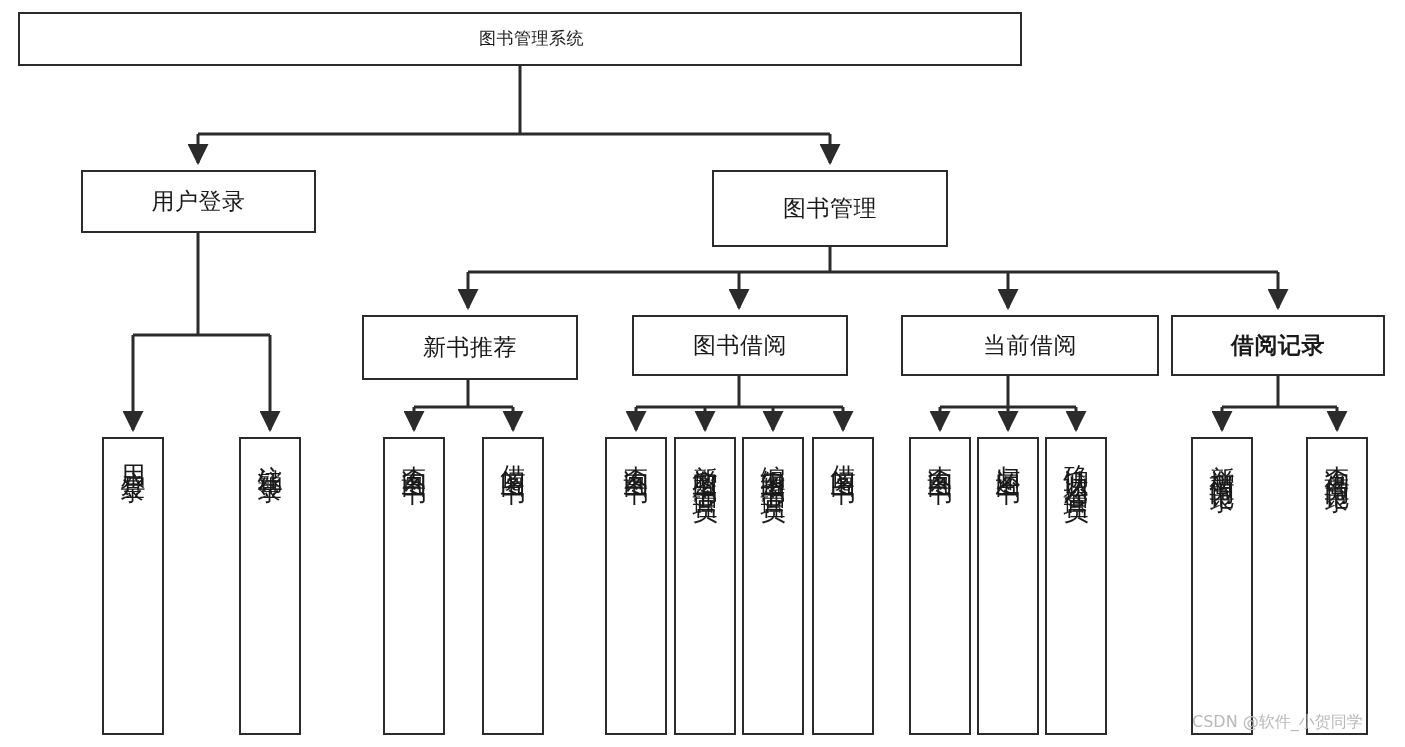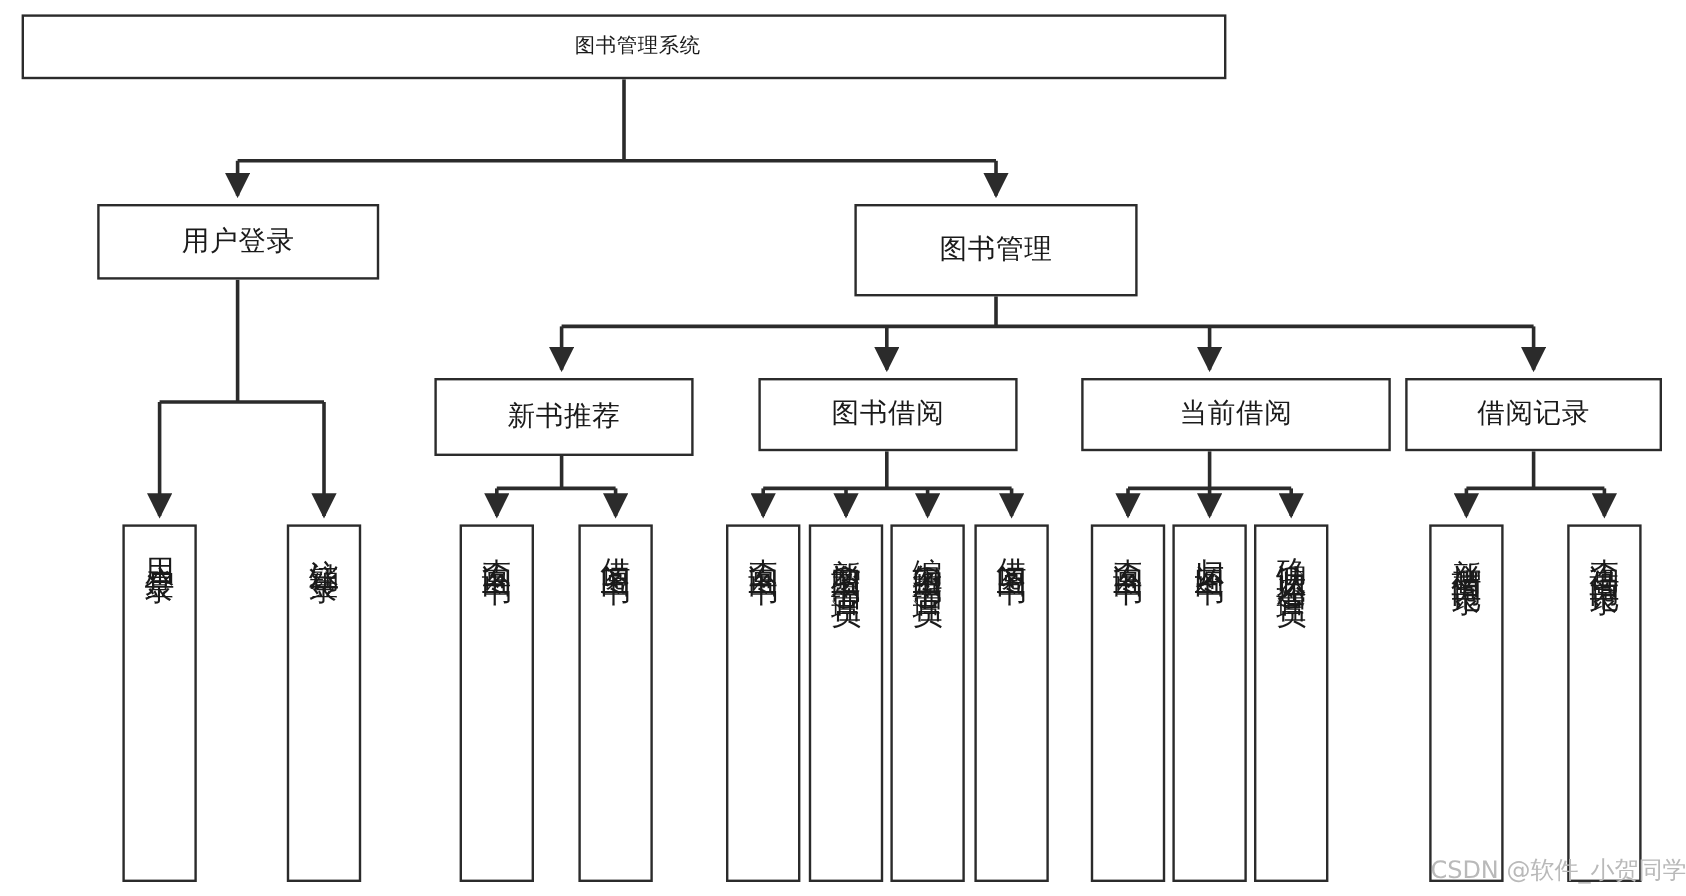--- a/index.html
+++ b/index.html
@@ -62,21 +62,21 @@
     text-orientation: upright;
     font-size: 25px;
     line-height: 1.0;
     letter-spacing: 5px;
     white-space: nowrap;
   }
   .watermark {
     position: absolute;
     left: 1192px;
     top: 712px;
-    font-size: 20px;
+    font-size: 16px;
     color: #b9b9b9;
     white-space: nowrap;
     font-family: "DejaVu Sans", "Liberation Sans", sans-serif;
   }
 </style>
 </head>
 <body>
 
 <div id="diagram-root">
 
@@ -147,21 +147,21 @@
   </div>
 
   <div class="node horiz" style="left:632px; top:315px; width:216px; height:61px;">
     <span class="node-label">图书借阅</span>
   </div>
 
   <div class="node horiz" style="left:901px; top:315px; width:258px; height:61px;">
     <span class="node-label">当前借阅</span>
   </div>
 
-  <div class="node horiz" style="left:1171px; top:315px; width:214px; height:61px;">
+  <div class="node horiz" style="left:1171px; top:315px; width:214px; height:61px;font-weight:bold;">
     <span class="node-label">借阅记录</span>
   </div>
 
   <div class="node vert" style="left:102px; top:437px; width:62px; height:298px;">
     <span class="node-label">用户登录</span>
   </div>
 
   <div class="node vert" style="left:239px; top:437px; width:62px; height:298px;">
     <span class="node-label">注销登录</span>
   </div>

